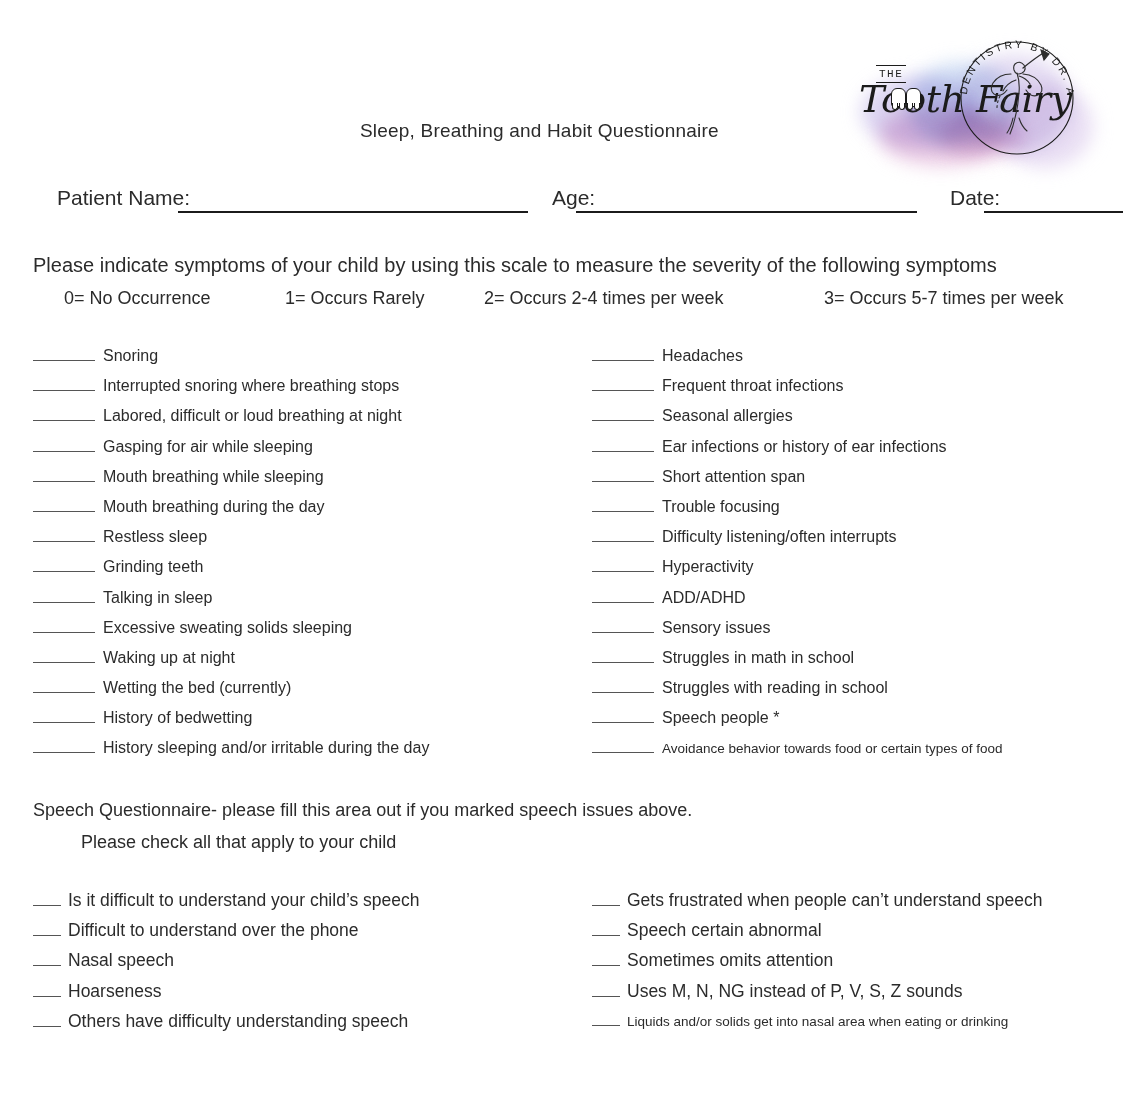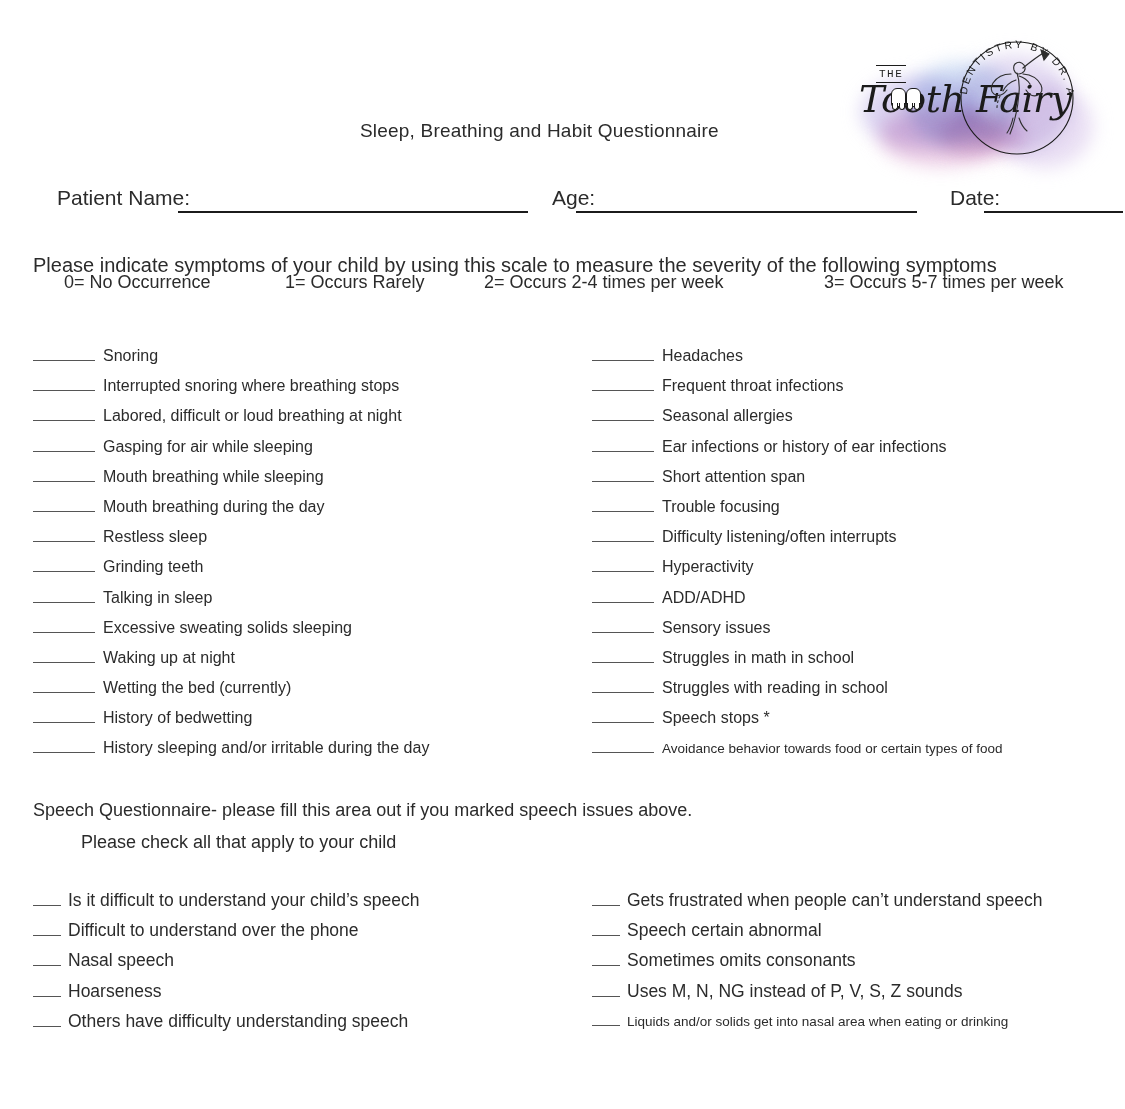--- a/index.html
+++ b/index.html
@@ -133,21 +133,21 @@
   #lbl-patient { left: 0px;   top: 0px; }
   #rule-patient{ left: 145px; width: 350px; }
   #lbl-age     { left: 495px; top: 0px; }
   #rule-age    { left: 543px; width: 341px; }
   #lbl-date    { left: 893px; top: 0px; }
   #rule-date   { left: 951px; width: 139px; }
 
   
   #instruction-line { left: 33px; top: 254px; font-size: 20px; }
   .scale-item { position: absolute; font-size: 18px; font-weight: 300; white-space: nowrap; color: #2b2b2b;}
-  #scale-row { position: absolute; left: 0; top: 272px; width: 1125px; height: 26px; }
+  #scale-row { position: absolute; left: 0; top: 288px; width: 1125px; height: 26px; }
   #scale-0 { left: 64px; }
   #scale-1 { left: 285px; }
   #scale-2 { left: 484px; }
   #scale-3 { left: 824px; }
 
   
   #symptoms { position: absolute; left: 0; top: 346px; width: 1125px; }
   .sym-col { position: absolute; top: 0; }
   #sym-col-left  { left: 33px;  width: 540px; }
   #sym-col-right { left: 592px; width: 520px; }
@@ -365,21 +365,21 @@
       <div class="sym-row">
         <span class="sym-blank"></span>
         <span class="sym-label">Struggles in math in school</span>
       </div>
       <div class="sym-row">
         <span class="sym-blank"></span>
         <span class="sym-label">Struggles with reading in school</span>
       </div>
       <div class="sym-row">
         <span class="sym-blank"></span>
-        <span class="sym-label">Speech stops *</span>
+        <span class="sym-label">Speech people *</span>
       </div>
       <div class="sym-row">
         <span class="sym-blank"></span>
         <span class="sym-label small">Avoidance behavior towards food or certain types of food</span>
       </div>
     </div>
 </div>
 
 <div class="sheet-text" id="speech-intro-1">Speech Questionnaire- please fill this area out if you marked speech issues above.</div>
 <div class="sheet-text" id="speech-intro-2">Please check all that apply to your child</div>
@@ -411,21 +411,21 @@
       <div class="spe-row">
         <span class="spe-blank"></span>
         <span class="spe-label">Gets frustrated when people can’t understand speech</span>
       </div>
       <div class="spe-row">
         <span class="spe-blank"></span>
         <span class="spe-label">Speech certain abnormal</span>
       </div>
       <div class="spe-row">
         <span class="spe-blank"></span>
-        <span class="spe-label">Sometimes omits consonants</span>
+        <span class="spe-label">Sometimes omits attention</span>
       </div>
       <div class="spe-row">
         <span class="spe-blank"></span>
         <span class="spe-label">Uses M, N, NG instead of P, V, S, Z sounds</span>
       </div>
       <div class="spe-row">
         <span class="spe-blank"></span>
         <span class="spe-label small">Liquids and/or solids get into nasal area when eating or drinking</span>
       </div>
     </div>

